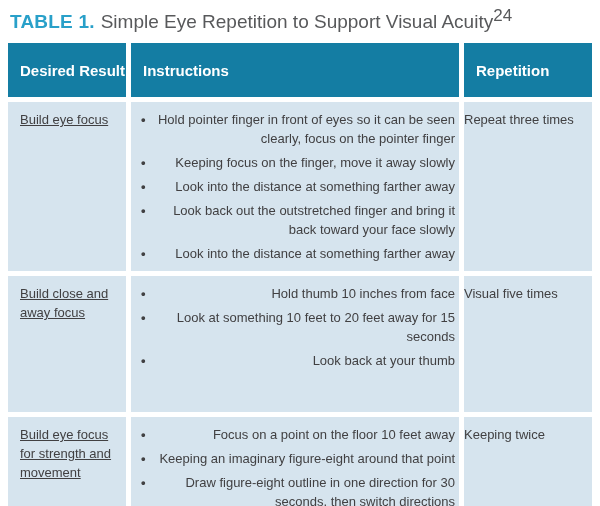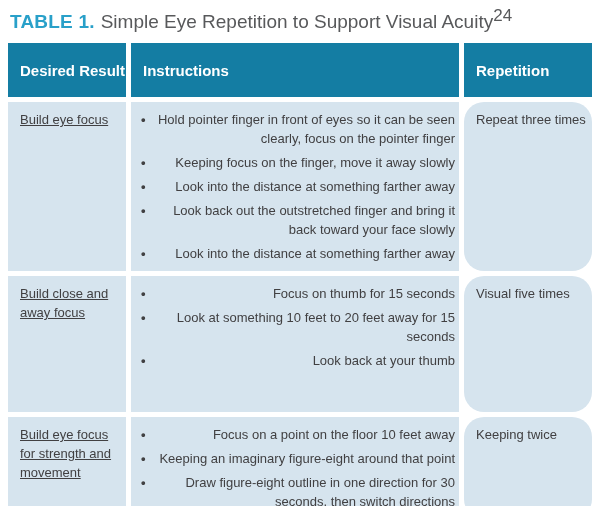--- a/index.html
+++ b/index.html
@@ -18,21 +18,21 @@
   .title-label{color:var(--title-accent);font-weight:bold;letter-spacing:0.2px;margin-right:6px;}
   .title-text{color:var(--title-text);}
   .title sup{font-size:17px;color:var(--title-text);vertical-align:super;line-height:0;}
   .grid{display:grid;grid-template-columns:118px 1fr 128px;column-gap:5px;}
   .hcell{background:var(--header-bg);color:var(--header-text);font-weight:bold;font-size:15px;
          height:54px;display:flex;align-items:center;padding-left:12px;}
   .body-grid{margin-top:5px;}
   .cell{background:var(--row-bg);font-size:13px;line-height:19px;}
   .result-cell{padding:8px 8px 8px 12px;text-decoration:underline;}
   .instructions-cell{padding:8px 4px 8px 10px;}
-  .repetition-cell{padding:8px 6px 8px 12px;border-radius:20px;}
+  .repetition-cell{padding:8px 6px 8px 0;}
   .row-0 .cell{min-height:168px;}
   .row-1 .cell{min-height:136px;}
   .row-2 .cell{min-height:100px;}
   ul{list-style:none;text-align:right;}
   li{position:relative;padding-left:13px;margin-bottom:5px;}
   li:last-child{margin-bottom:0;}
   li::before{content:"\2022";position:absolute;left:0;top:0;font-weight:bold;}
 </style>
 </head>
 <body>
@@ -60,21 +60,21 @@
             <li>Look back out the outstretched finger and bring it back toward your face slowly</li>
             <li>Look into the distance at something farther away</li>
           </ul>
         </div>
         <div class="cell repetition-cell">Repeat three times</div>
       </div>
       <div class="grid body-grid row-1">
         <div class="cell result-cell">Build close and away focus</div>
         <div class="cell instructions-cell">
           <ul>
-            <li>Focus on thumb for 15 seconds</li>
+            <li>Hold thumb 10 inches from face</li>
             <li>Look at something 10 feet to 20 feet away for 15 seconds</li>
             <li>Look back at your thumb</li>
           </ul>
         </div>
         <div class="cell repetition-cell">Visual five times</div>
       </div>
       <div class="grid body-grid row-2">
         <div class="cell result-cell">Build eye focus for strength and movement</div>
         <div class="cell instructions-cell">
           <ul>

